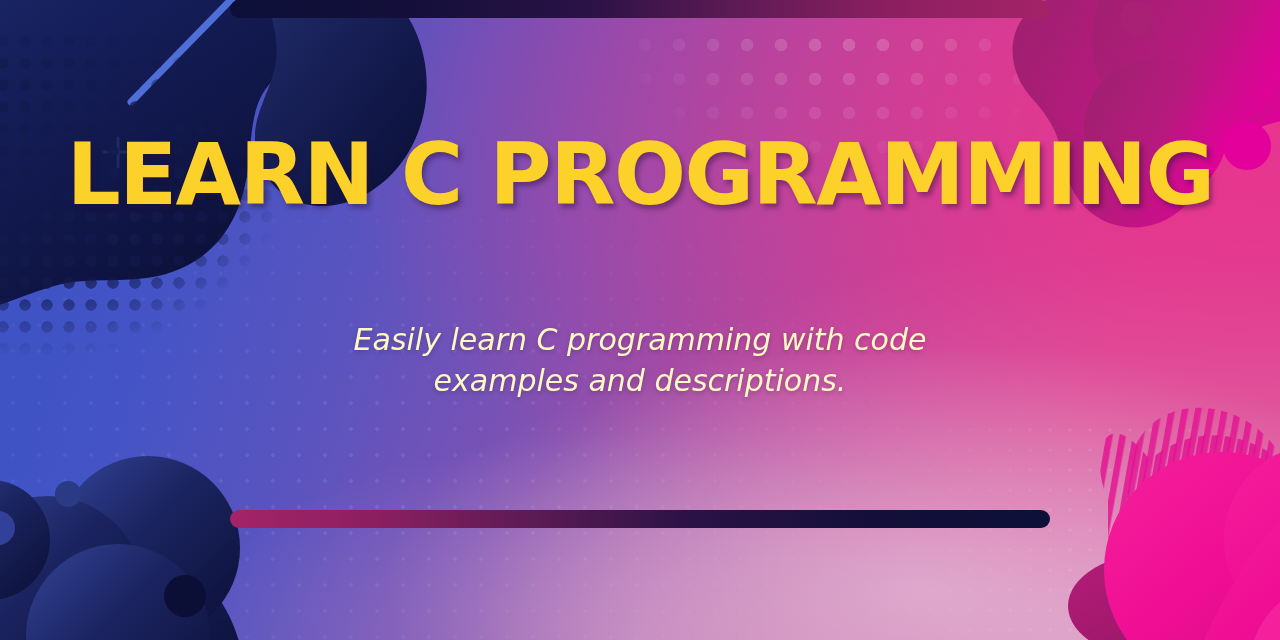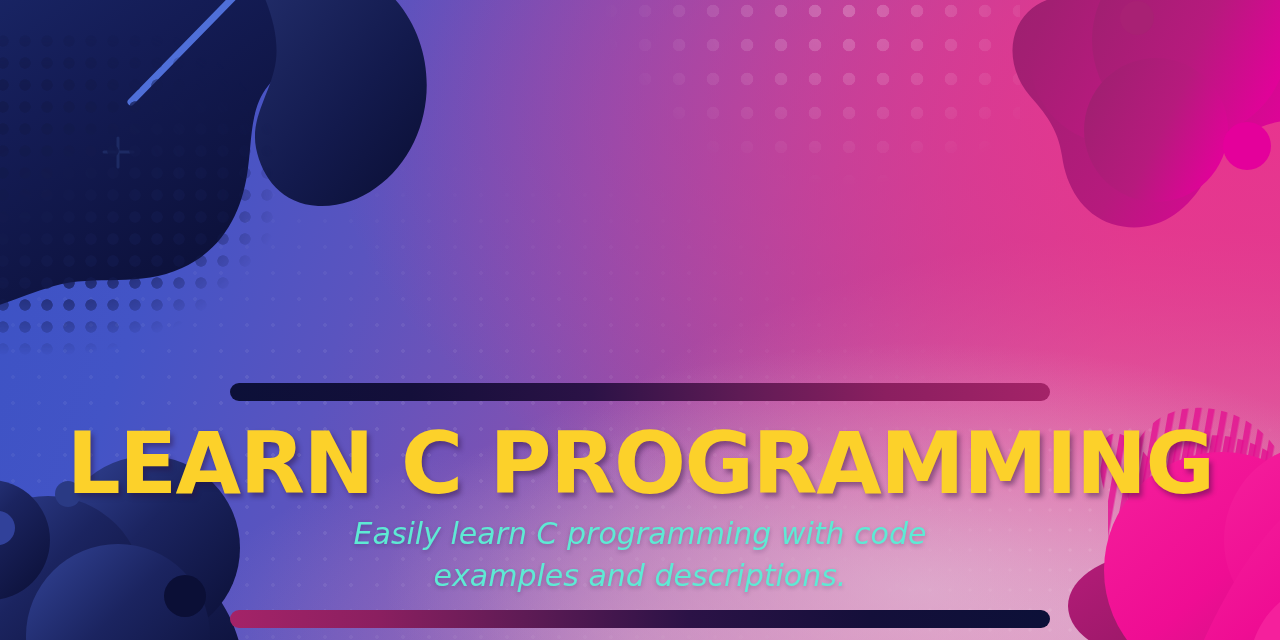--- a/index.html
+++ b/index.html
@@ -72,23 +72,23 @@
       radial-gradient(ellipse 78% 62% at 18% 46%, #000 0%, rgba(0,0,0,.85) 48%, rgba(0,0,0,0) 86%);
     opacity:.9;
   }
 
   
   .layer { position:absolute; inset:0; width:1280px; height:640px; }
 
   
   .content {
     position:absolute; left:0; right:0; top:0;
-    height:628px;
+    height:528px;
     display:flex; flex-direction:column;
-    align-items:center; justify-content:flex-end;
+    align-items:center; justify-content:space-between;
     gap:0;
   }
 
   .rule {
     width:820px; height:18px; border-radius:9px;
     flex:0 0 auto;
   }
   .rule-top {
     background:linear-gradient(90deg,
       #0c1038 0%, #140f3a 22%, #2b1246 44%, #5e1b55 62%, #8b1f60 80%, #a42368 100%);
@@ -112,21 +112,21 @@
     transform:scaleX(.985);
     text-shadow:3px 4px 5px rgba(40,15,55,.42);
   }
 
   .subtitle {
     font-family:"DejaVu Sans", sans-serif;
     font-style:italic;
     font-weight:500;
     font-size:30px;
     line-height:1.38;
-    color:#5eead4;
+    color:#fef9c3;
     text-align:center;
     max-width:720px;
     margin-top:8px;
     text-shadow:0 2px 4px rgba(50,20,70,.28);
   }
 </style>
 </head>
 <body>
 
 <div id="banner">

